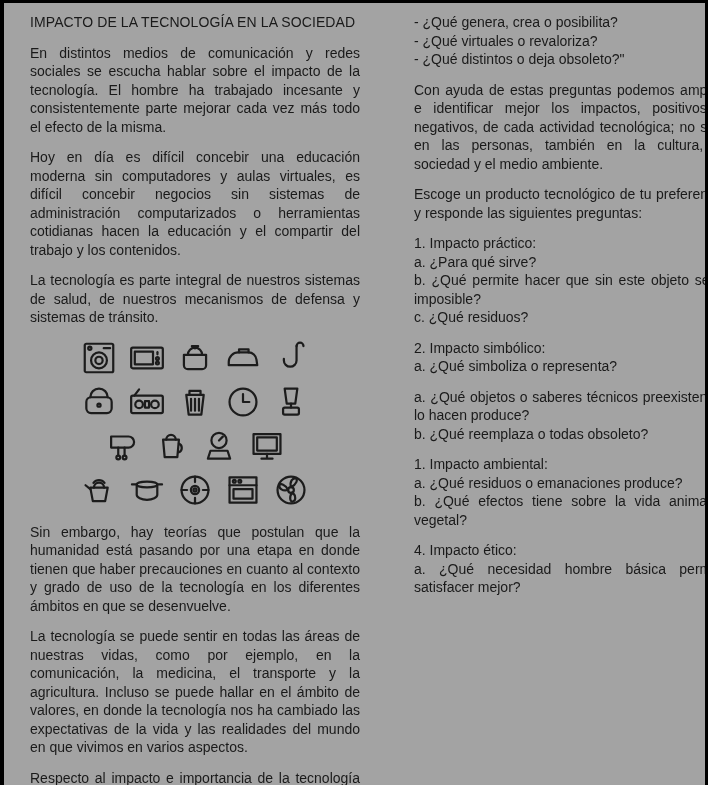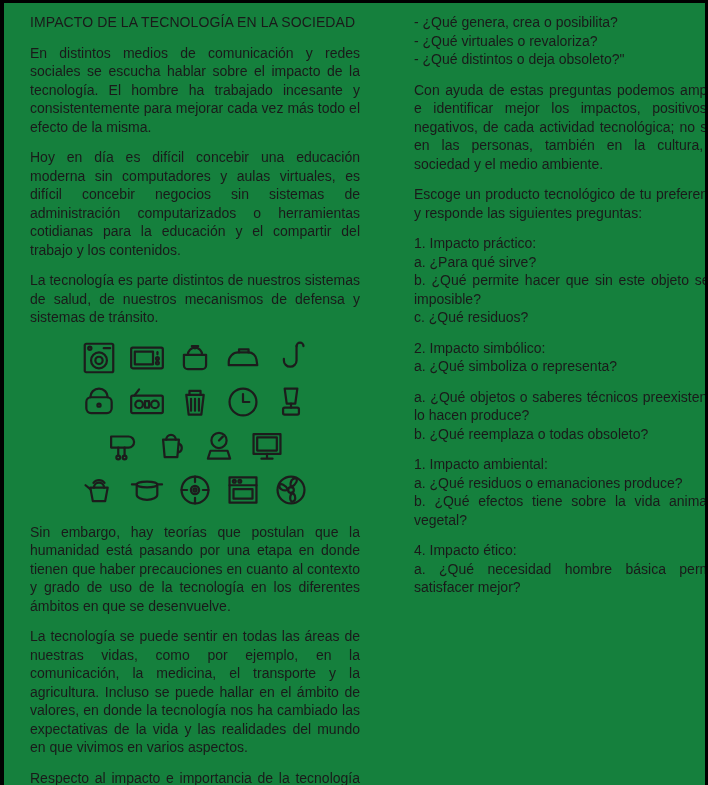--- a/index.html
+++ b/index.html
@@ -4,44 +4,44 @@
 <style>
   html,body{margin:0;padding:0;background:#ffffff;}
   body{
     width:708px;height:785px;overflow:hidden;
     font-family:"Liberation Sans",sans-serif;color:#1a1a1a;
   }
   .page{
     box-sizing:border-box;width:708px;height:785px;
     border-top:3px solid #000;border-left:4px solid #000;border-right:3px solid #000;
     padding:10px 15px 0 26px;
-    display:flex;gap:18px;overflow:hidden;background:#15803d;
+    display:flex;gap:18px;overflow:hidden;background:#a3a3a3;
   }
   .col{font-size:14px;line-height:18.5px;text-align:justify;}
   .col.left{flex:0 0 330px;}
   .col.right{flex:0 0 312px;margin-left:36px;}
   p{margin:0 0 12px;}
   .title{margin:0 0 12px;letter-spacing:.1px;}
   .quotes{margin:0 0 12px;text-align:left;}
   .section{margin:0 0 12px;}
   .appliances{margin:2px 0 14px;display:flex;flex-direction:column;gap:6px;align-items:center;}
   .appl-row{display:flex;gap:10px;justify-content:center;}
   .appl{width:38px;height:38px;display:inline-block;}
   .appl svg{width:100%;height:100%;stroke:#1c1c1c;fill:none;stroke-width:1.4;stroke-linecap:round;stroke-linejoin:round;}
 </style>
 </head>
 <body>
 
 <div class="page">
 
   <div class="col left">
     <p class="title">IMPACTO DE LA TECNOLOGÍA EN LA SOCIEDAD</p>
-    <p>En distintos medios de comunicación y redes sociales se escucha hablar sobre el impacto de la tecnología. El hombre ha trabajado incesante y consistentemente para mejorar cada vez más todo el efecto de la misma.</p>
-    <p>Hoy en día es difícil concebir una educación moderna sin computadores y aulas virtuales, es difícil concebir negocios sin sistemas de administración computarizados o herramientas cotidianas para la educación y el compartir del trabajo y los contenidos.</p>
-    <p>La tecnología es parte distintos de nuestros sistemas de salud, de nuestros mecanismos de defensa y sistemas de tránsito.</p>
+    <p>En distintos medios de comunicación y redes sociales se escucha hablar sobre el impacto de la tecnología. El hombre ha trabajado incesante y consistentemente parte mejorar cada vez más todo el efecto de la misma.</p>
+    <p>Hoy en día es difícil concebir una educación moderna sin computadores y aulas virtuales, es difícil concebir negocios sin sistemas de administración computarizados o herramientas cotidianas hacen la educación y el compartir del trabajo y los contenidos.</p>
+    <p>La tecnología es parte integral de nuestros sistemas de salud, de nuestros mecanismos de defensa y sistemas de tránsito.</p>
 
     <div class="appliances">
       <div class="appl-row">
         <span class="appl"><svg viewBox="0 0 24 24">
               <rect x="3" y="3" width="18" height="18" rx="1"></rect>
               <circle cx="12" cy="13.5" r="5"></circle>
               <circle cx="12" cy="13.5" r="2.3"></circle>
               <circle cx="6.2" cy="5.8" r="1"></circle>
               <path d="M15 5.8h4"></path>
             </svg></span>

